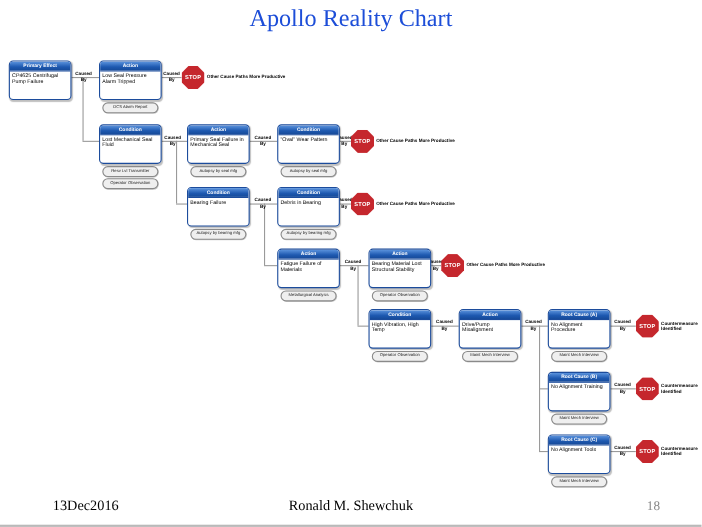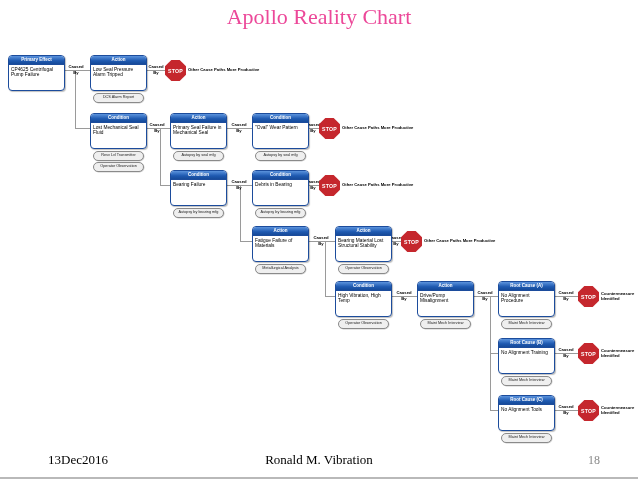--- a/index.html
+++ b/index.html
@@ -2,21 +2,21 @@
 <html><head>
 <meta charset="utf-8">
 <style>
   html,body{margin:0;padding:0;background:#fff;}
   #slide{
     position:relative;width:638px;height:479px;background:#ffffff;overflow:hidden;
     font-family:"Liberation Sans",sans-serif;
   }
   .slide-title{
     position:absolute;top:4px;left:0;width:100%;text-align:center;
-    font-family:"Liberation Serif",serif;font-size:22px;color:#ec4899;
+    font-family:"Liberation Serif",serif;font-size:22px;color:#1d4ed8;
   }
   
   .node{
     position:absolute;width:57px;height:36px;background:#fff;
     border:1px solid #1c4c9c;border-radius:4px;box-sizing:border-box;overflow:hidden;
     box-shadow:1px 1px 1px rgba(0,0,0,.25);
   }
   .node-header{
     height:8px;background:linear-gradient(180deg,#5b93dd 0%,#1e59b0 60%,#164a99 100%);
     color:#fff;font-size:4.5px;font-weight:bold;text-align:center;line-height:8px;
@@ -240,17 +240,17 @@
   <div class="stop" style="left:578px;top:286px">STOP</div>
   <div class="stoptext wrap" style="left:601px;top:291px">Countermeasure Identified</div>
 
   <div class="stop" style="left:578px;top:343px">STOP</div>
   <div class="stoptext wrap" style="left:601px;top:348px">Countermeasure Identified</div>
 
   <div class="stop" style="left:578px;top:400px">STOP</div>
   <div class="stoptext wrap" style="left:601px;top:405px">Countermeasure Identified</div>
 
   <div class="footer-date">13Dec2016</div>
-  <div class="footer-author">Ronald M. Vibration</div>
+  <div class="footer-author">Ronald M. Shewchuk</div>
   <div class="footer-page">18</div>
 
   <div class="bottom-edge"></div>
 </div>
 
 </body></html>

